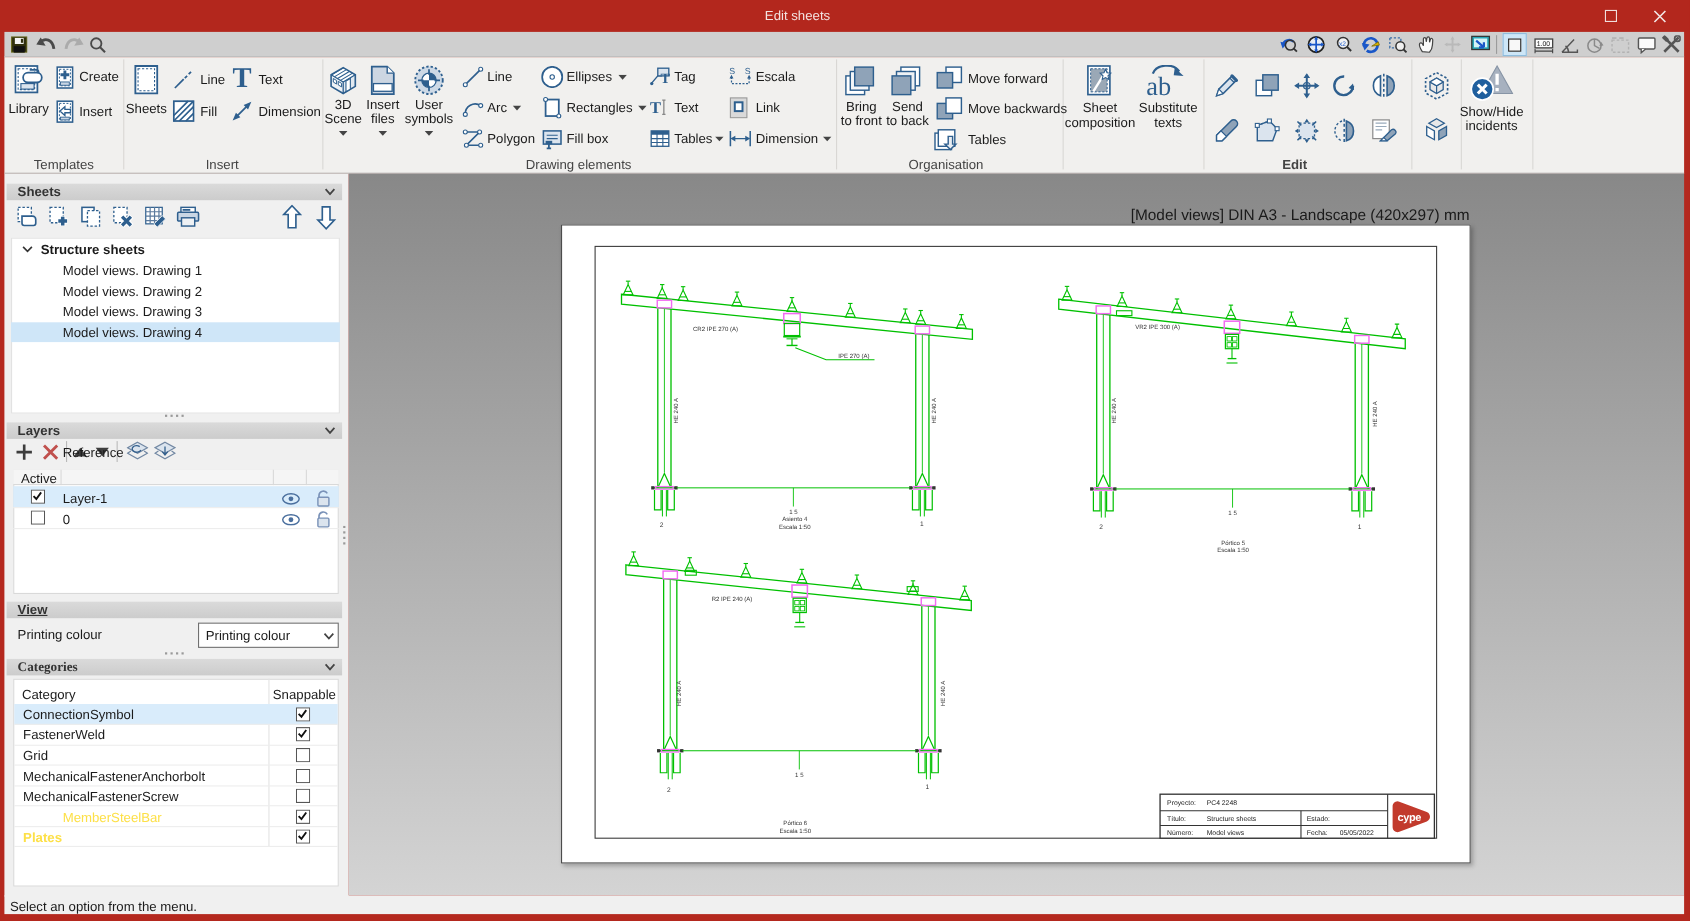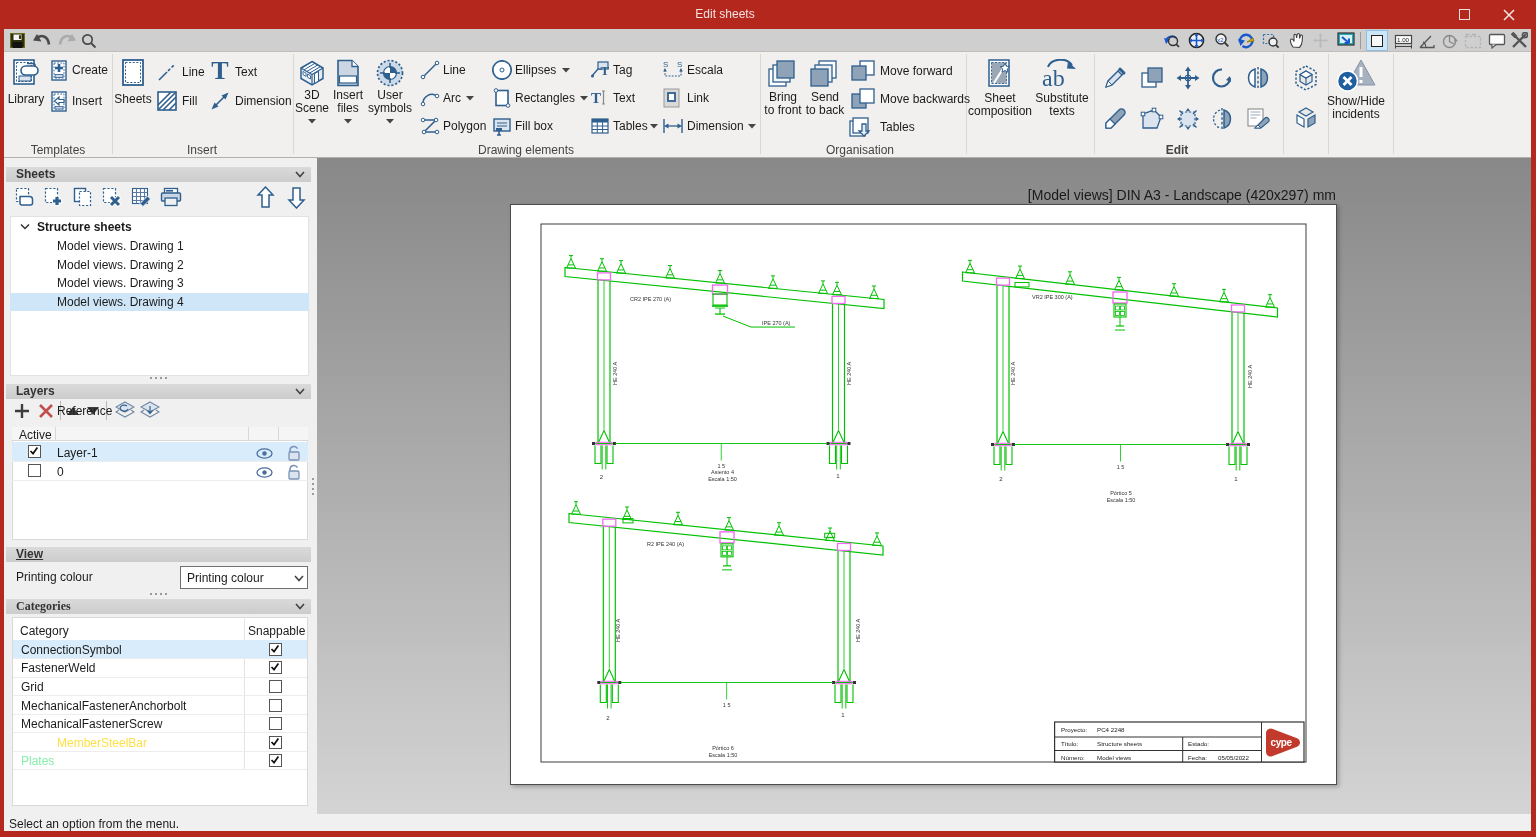--- a/index.html
+++ b/index.html
@@ -821,21 +821,21 @@
   </div>
 <div style="position:absolute;left:13px;top:750.6999999999999px;width:294px;height:1px;background:#ededed;"></div>
 <div style="position:absolute;left:21px;top:735.65px;width:220px;height:14px;font-size:12px;color:#fde047;margin-left:36px;">MemberSteelBar</div>
 <div style="position:absolute;left:269px;top:735.65px;width:13px;height:13px;">
     <svg width="13" height="13" viewBox="0 0 13 13">
       <rect x="0.5" y="0.5" width="12" height="12" fill="#fff" stroke="#555" stroke-width="1"></rect>
       <path d="M2.5,6.0 L5.04,8.6 L9.4,2.6" fill="none" stroke="#111" stroke-width="1.7"></path>
     </svg>
   </div>
 <div style="position:absolute;left:13px;top:769.25px;width:294px;height:1px;background:#ededed;"></div>
-<div style="position:absolute;left:21px;top:754.2px;width:220px;height:14px;font-size:12px;color:#86efac;">Plates</div>
+<div style="position:absolute;left:21px;top:754.2px;width:220px;height:14px;font-size:12px;color:#fde047;font-weight:bold;">Plates</div>
 <div style="position:absolute;left:269px;top:754.2px;width:13px;height:13px;">
     <svg width="13" height="13" viewBox="0 0 13 13">
       <rect x="0.5" y="0.5" width="12" height="12" fill="#fff" stroke="#555" stroke-width="1"></rect>
       <path d="M2.5,6.0 L5.04,8.6 L9.4,2.6" fill="none" stroke="#111" stroke-width="1.7"></path>
     </svg>
   </div>
 <div style="position:absolute;left:317px;top:158px;width:1214px;height:656px;background:linear-gradient(#888888,#d4d4d4);"></div>
 <div style="position:absolute;left:800px;top:187px;width:536px;height:15px;font-size:14px;color:#1a1a1a;text-align:right;">[Model views] DIN A3 - Landscape (420x297) mm</div>
 <div style="position:absolute;left:510px;top:204px;width:827px;height:581px;background:#fff;border:1px solid #4c4c4c;box-shadow:2px 2px 4px rgba(0,0,0,0.25);"></div>
 <div style="position:absolute;left:510px;top:204px;width:827px;height:581px;">

